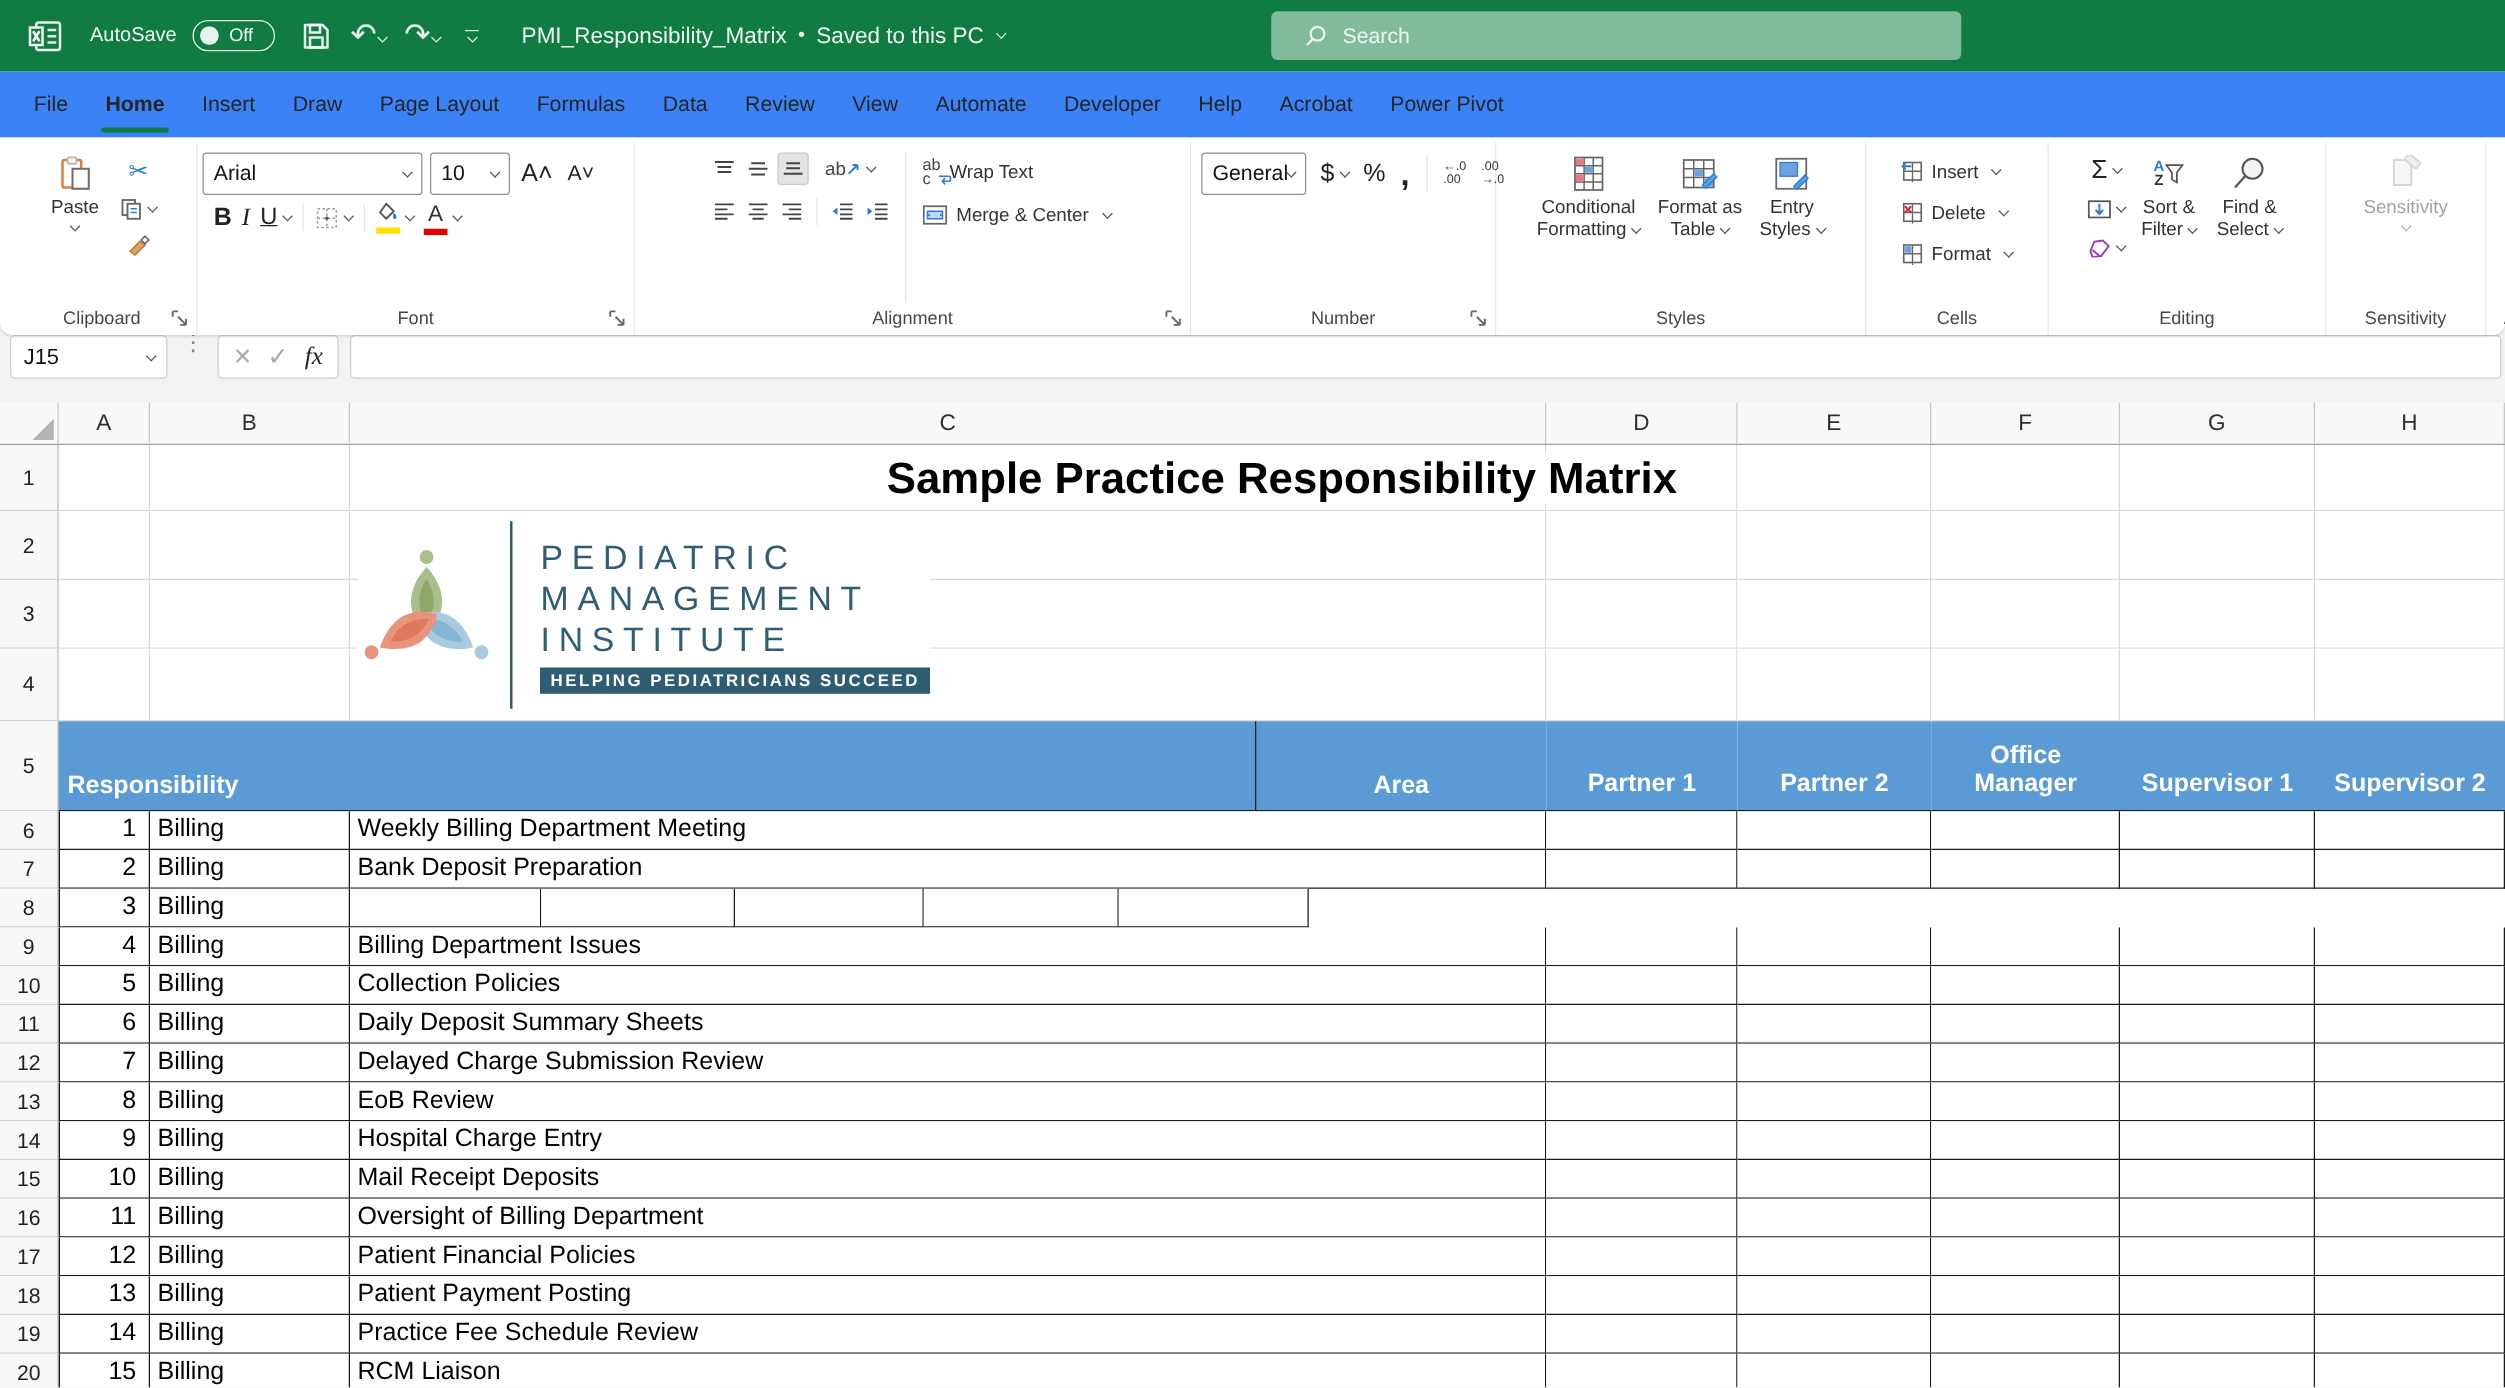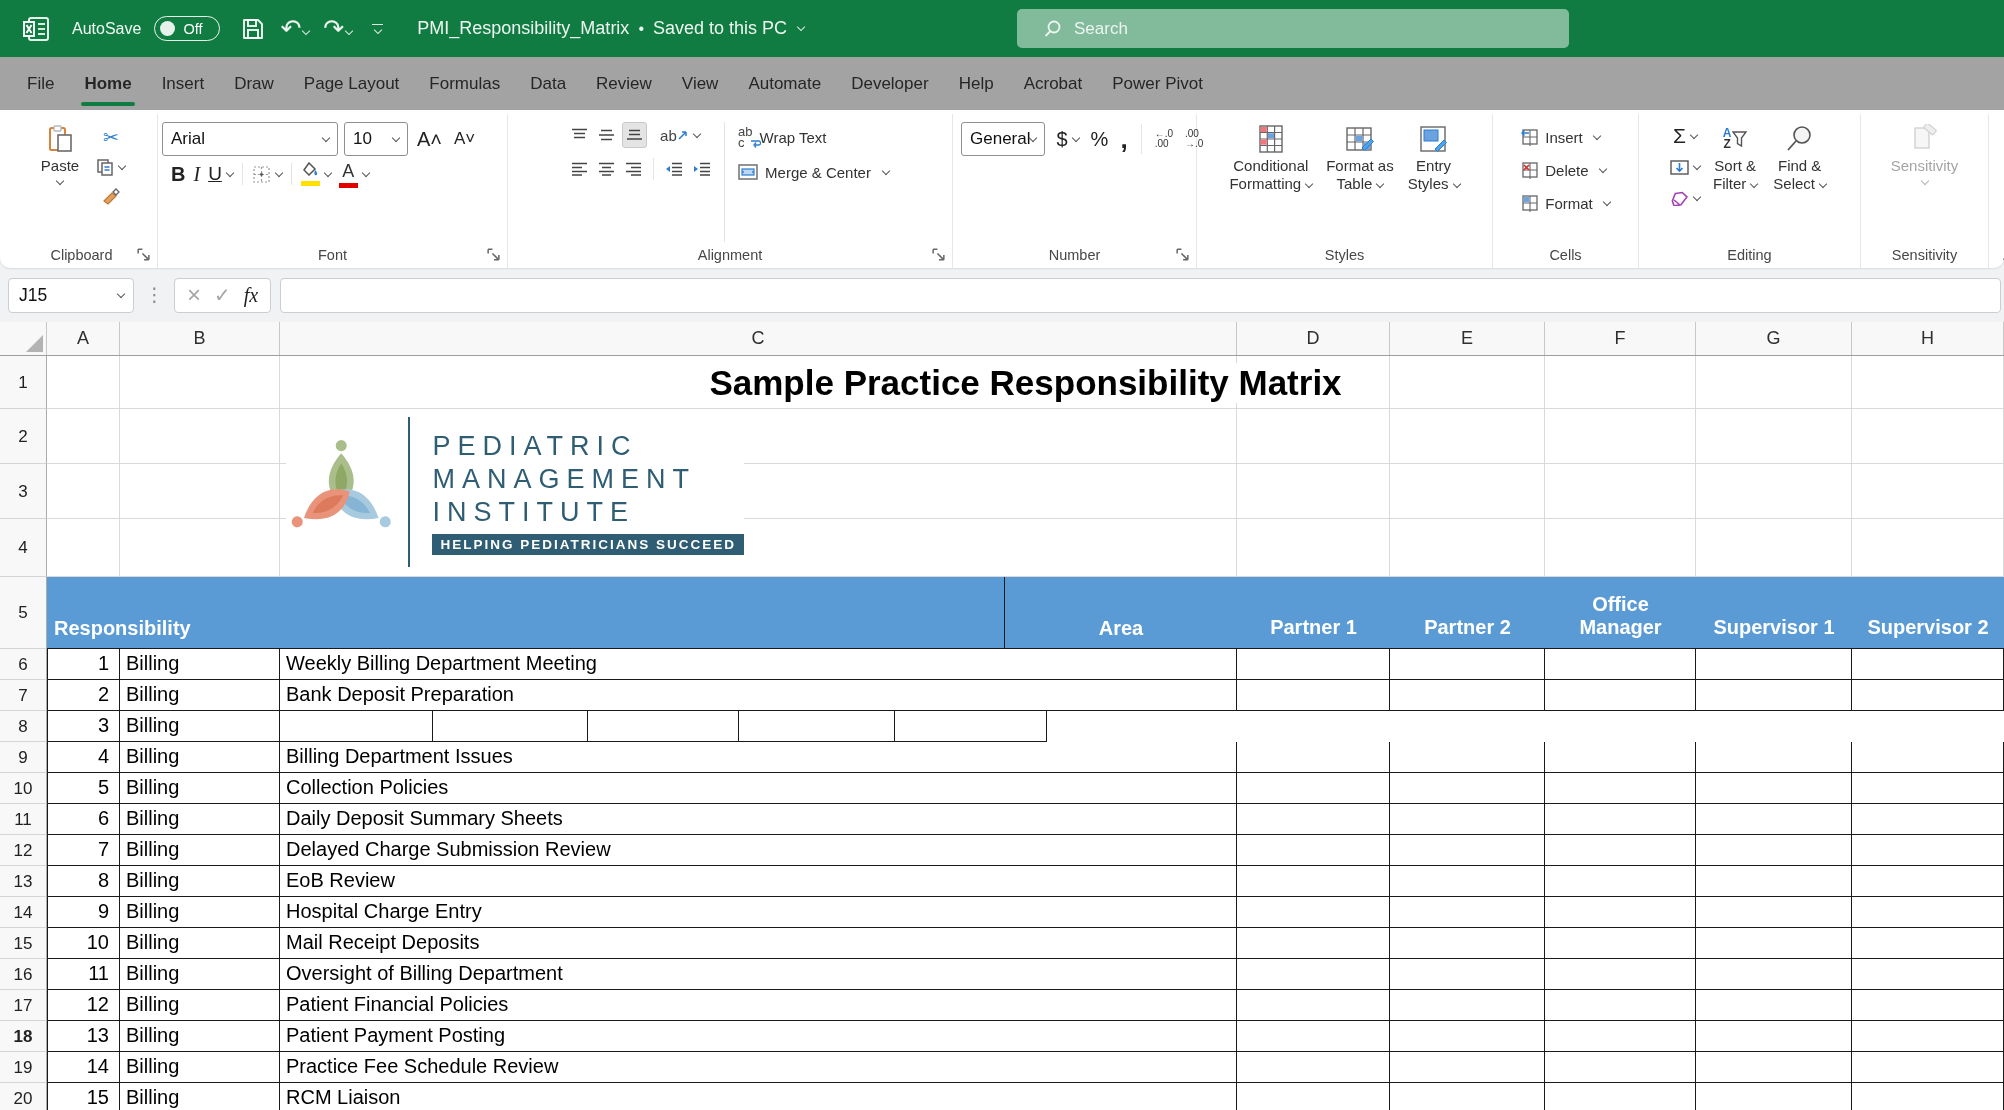--- a/index.html
+++ b/index.html
@@ -26,21 +26,21 @@
   .qat-custom .bar{width:11px;height:1.5px;background:rgba(255,255,255,.85);margin-bottom:2px}
   .doctitle{margin-left:34px;display:flex;align-items:center;gap:9px;font-size:18px;color:rgba(255,255,255,.93);white-space:nowrap}
   .doctitle .dot{font-size:16px}
   .search-pill{position:absolute;left:1017px;top:9px;width:552px;height:39px;background:rgba(255,255,255,.48);
     border-radius:5px;display:flex;align-items:center;padding-left:26px;gap:12px}
   .search-input{flex:1;height:100%;background:transparent;border:none;outline:none;font-size:17px;color:#fff;
     font-family:inherit}
   .search-input::placeholder{color:rgba(255,255,255,.85)}
 
   
-  .tabrow{height:53px;background:#a3a3a3;display:flex;align-items:flex-start;padding-left:12px}
+  .tabrow{height:53px;background:#3b82f6;display:flex;align-items:flex-start;padding-left:12px}
   .tab{position:relative;padding:0 15px;font-size:17px;color:#262626;height:100%;display:flex;align-items:center;cursor:default}
   .tab.active{font-weight:700}
   .tab.active::after{content:'';position:absolute;left:12px;right:12px;bottom:4px;height:4px;border-radius:2px;background:var(--green)}
 
   
   .ribbon{position:relative;height:158px;background:#fff;border-radius:0 0 10px 10px;display:flex;
     box-shadow:0 1px 2px rgba(0,0,0,.10);padding:4px 0 0 6px;overflow:hidden}
   .rgroup{position:relative;flex:none;display:flex;align-items:flex-start;justify-content:center;
     padding:8px 4px 26px;border-right:1px solid #E7E7E7}
   .glabel{position:absolute;bottom:5px;left:0;right:0;text-align:center;font-size:14.5px;color:#474747;white-space:nowrap}
@@ -56,21 +56,21 @@
   .letterU{font-size:19px;text-decoration:underline;color:#222}
   .colorbar{display:block;width:19px;height:5px;margin-top:1px}
   .ugly-sigma{font-size:21px;color:#222;line-height:20px}
   .dec-ico{font-size:10px;line-height:10px;color:#333;text-align:left;white-space:pre}
   .blue-t{color:#2B7CD3}
   .two{line-height:18px;font-size:15px;color:#333;text-align:center}
   .disabledg{opacity:.45}
   .icon-tile{width:30px;height:30px;display:flex;align-items:center;justify-content:center}
 
   
-  .frow{height:54px;display:flex;align-items:center;background:var(--backdrop)}
+  .frow{height:54px;display:flex;background:var(--backdrop)}
   .namebox{width:126px;height:35px;margin-left:8px;background:#fff;border:1px solid #CDCDCD;border-radius:4px;display:flex;align-items:center;font-size:17.5px;color:#111;padding-left:10px}
   .namebox .chev{margin-left:auto;margin-right:9px}
   .dots{color:#8a8a8a;font-size:19px;margin-left:11px;letter-spacing:0;line-height:14px}
   .fbtns{display:flex;align-items:center;gap:13px;height:35px;margin-left:10px;background:#fff;border:1px solid #CDCDCD;border-radius:4px;padding:0 12px}
   .fx-cancel{color:#A7A7A7;font-size:24px;line-height:24px}
   .fx-enter{color:#A7A7A7;font-size:20px}
   .fx-lbl{font-family:"Liberation Serif","DejaVu Serif",serif;font-style:italic;font-size:20px;color:#222}
   .formula-input{flex:1;height:35px;margin:0 3px 0 9px;background:#fff;border:1px solid #CDCDCD;border-radius:4px;outline:none;font-size:17px;padding:0 8px;font-family:inherit}
 
   
@@ -724,21 +724,21 @@
           <div class="cell dark num bl" style="width: 73px;">12</div>
           <div class="cell dark txt" style="width: 160px;">Billing</div>
           <div class="cell dark txt" style="width: 957px;">Patient Financial Policies</div>
           <div class="cell dark" style="width: 153px;"></div>
           <div class="cell dark" style="width: 155px;"></div>
           <div class="cell dark" style="width: 151px;"></div>
           <div class="cell dark" style="width: 156px;"></div>
           <div class="cell dark" style="width: 152px;"></div>
         </div>
         <div class="grow" style="height: 31px;">
-          <div class="rowhdr" style="line-height: 31px; font-weight: bold;">18</div>
+          <div class="rowhdr" style="line-height: 31px;">18</div>
           <div class="cell dark num bl" style="width: 73px;">13</div>
           <div class="cell dark txt" style="width: 160px;">Billing</div>
           <div class="cell dark txt" style="width: 957px;">Patient Payment Posting</div>
           <div class="cell dark" style="width: 153px;"></div>
           <div class="cell dark" style="width: 155px;"></div>
           <div class="cell dark" style="width: 151px;"></div>
           <div class="cell dark" style="width: 156px;"></div>
           <div class="cell dark" style="width: 152px;"></div>
         </div>
         <div class="grow" style="height: 31px;">

